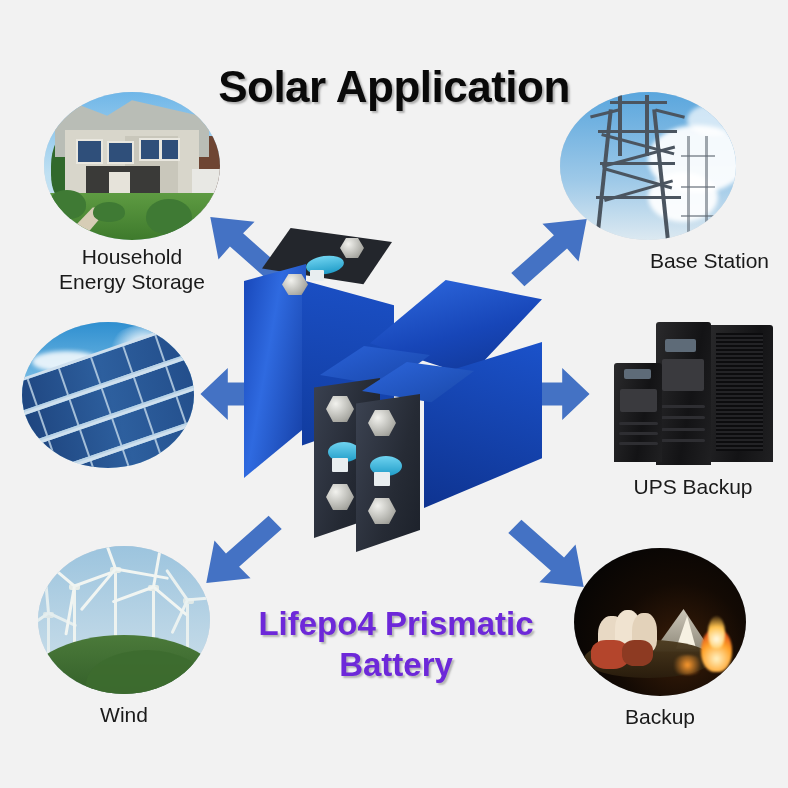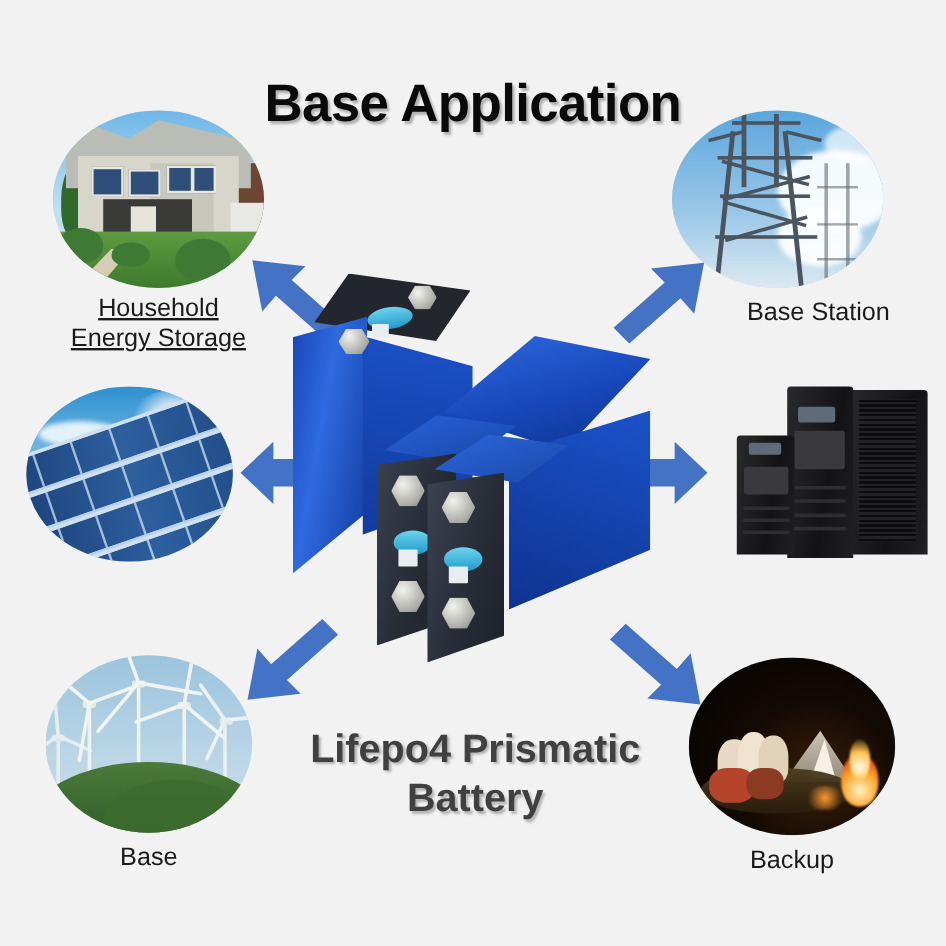--- a/index.html
+++ b/index.html
@@ -15,21 +15,21 @@
   .headline{
     position:absolute;left:0;right:0;top:62px;
     text-align:center;
     font-size:44px;font-weight:bold;color:#0a0a0a;
     letter-spacing:-0.5px;
     text-shadow:2px 2px 2px rgba(120,120,120,.55);
   }
   .product-title{
     position:absolute;left:236px;width:320px;top:604px;
     text-align:center;
-    font-size:33px;font-weight:bold;color:#404040;
+    font-size:33px;font-weight:bold;color:#6d28d9;
     line-height:1.23;
     text-shadow:2px 2px 2px rgba(130,130,130,.55);
   }
 
   
   .thumb{
     position:absolute;border-radius:50%;overflow:hidden;
     background:#cfd6dd;
   }
   .thumb .scene{position:absolute;inset:0;}
@@ -130,21 +130,21 @@
      border-radius:4px;box-shadow:0 1px 2px rgba(0,0,0,.5);}
   .vent-oval{position:absolute;border-radius:50%;
      background:linear-gradient(#6fd3f0,#1f9cc8);}
   .vent-tab{position:absolute;background:#e8eef0;border-radius:1px;}
 </style>
 </head>
 <body>
 
 <div id="stage">
 
-  <div class="headline">Base Application</div>
+  <div class="headline">Solar Application</div>
 
   <div class="thumb" style="left:44px;top:92px;width:176px;height:148px;">
     <div class="scene">
       <div class="sky-house"></div>
       <div class="h-tree"></div>
       <div class="h-brick"></div>
       <div class="h-roofline"></div>
       <div class="h-body"></div>
       <div class="h-body2"></div>
       <div class="h-garage"></div>
@@ -154,21 +154,21 @@
       <div class="h-win" style="left:66%;top:31%;width:9%;height:13%;"></div>
       <div class="h-porch"></div>
       <div class="h-door"></div>
       <div class="h-lawn"></div>
       <div class="h-path"></div>
       <div class="h-bush" style="left:2%;top:66%;width:22%;height:20%;"></div>
       <div class="h-bush" style="left:58%;top:72%;width:26%;height:24%;"></div>
       <div class="h-bush" style="left:28%;top:74%;width:18%;height:14%;"></div>
     </div>
   </div>
-  <div class="caption" style="left:26px;top:244px;width:212px;text-decoration:underline;">Household
+  <div class="caption" style="left:26px;top:244px;width:212px;">Household
 Energy Storage</div>
 
   <div class="arrow" style="left:206px;top:212px;width:84px;height:82px;">
     <svg viewBox="0 0 100 100">
         <polygon fill="#4472c4" points="4,6 58,12 44,26 96,72 80,88 28,42 14,58"></polygon>
       </svg>
   </div>
 
   <div class="thumb" style="left:560px;top:92px;width:176px;height:148px;">
     <div class="scene">
@@ -194,21 +194,21 @@
       </div>
       <div class="pylon2">
         <div class="pl" style="left:30%;top:0;width:3px;height:100%;opacity:.6;"></div>
         <div class="pl" style="left:60%;top:0;width:3px;height:100%;opacity:.6;"></div>
         <div class="pl" style="left:20%;top:18%;width:56%;height:2px;opacity:.6;"></div>
         <div class="pl" style="left:20%;top:48%;width:56%;height:2px;opacity:.6;"></div>
         <div class="pl" style="left:20%;top:76%;width:56%;height:2px;opacity:.6;"></div>
       </div>
     </div>
   </div>
-  <div class="caption" style="left:576px;top:248px;width:212px;">Base Station</div>
+  <div class="caption" style="left:557px;top:248px;width:212px;text-align:right;">Base Station</div>
 
   <div class="arrow" style="left:508px;top:214px;width:82px;height:82px;">
     <svg viewBox="0 0 100 100">
         <polygon fill="#4472c4" points="96,6 42,12 56,26 4,72 20,88 72,42 86,58"></polygon>
       </svg>
   </div>
 
   <div class="thumb" style="left:22px;top:322px;width:172px;height:146px;">
     <div class="scene">
       <div class="sky-solar"></div>
@@ -272,20 +272,21 @@
 
       <div class="cab" style="left:6%;top:28%;width:28%;height:68%;">
         <div class="screen" style="left:20%;top:6%;width:56%;height:10%;"></div>
         <div class="panel" style="top:26%;height:24%;"></div>
         <div class="slot" style="top:60%;"></div>
         <div class="slot" style="top:70%;"></div>
         <div class="slot" style="top:80%;"></div>
       </div>
     </div>
   </div>
+  <div class="caption" style="left:598px;top:474px;width:190px;">UPS Backup</div>
 
   <div class="arrow" style="left:516px;top:358px;width:78px;height:72px;">
     <svg viewBox="0 0 100 100">
         <polygon fill="#4472c4" points="98,50 60,14 60,34 2,34 2,66 60,66 60,86"></polygon>
       </svg>
   </div>
 
   <div class="thumb" style="left:38px;top:546px;width:172px;height:148px;">
     <div class="scene">
       <div class="sky-wind"></div>
@@ -321,21 +322,21 @@
         <div class="mast"></div>
           <div class="nac"></div>
         <div class="blade" style="transform:rotate(55deg);"></div>
         <div class="blade" style="transform:rotate(175deg);"></div>
         <div class="blade" style="transform:rotate(295deg);"></div>
       </div>
       <div class="hill"></div>
       <div class="hill2"></div>
     </div>
   </div>
-  <div class="caption" style="left:38px;top:702px;width:172px;">Base</div>
+  <div class="caption" style="left:38px;top:702px;width:172px;">Wind</div>
 
   <div class="arrow" style="left:202px;top:506px;width:84px;height:82px;">
     <svg viewBox="0 0 100 100">
         <polygon fill="#4472c4" points="4,94 58,88 44,74 96,28 80,12 28,58 14,42"></polygon>
       </svg>
   </div>
 
   <div class="thumb" style="left:574px;top:548px;width:172px;height:148px;">
     <div class="scene">
       <div class="camp-bg"></div>

